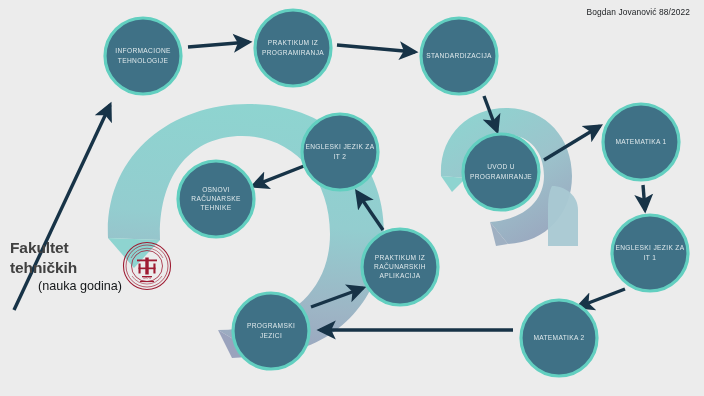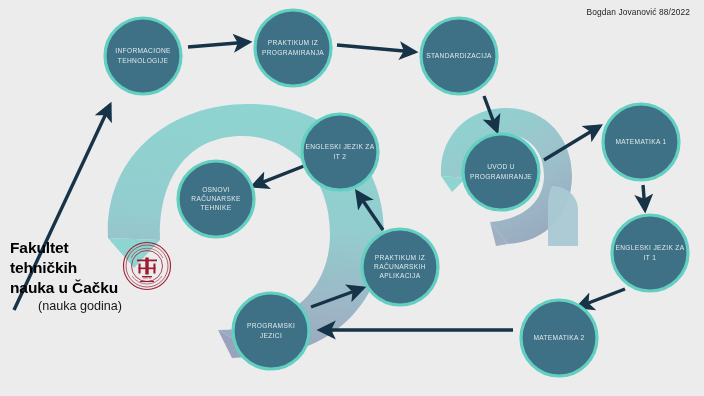--- a/index.html
+++ b/index.html
@@ -27,21 +27,21 @@
   #titleblock{
     position:absolute;
     left:10px; top:238px;
     width:270px;
   }
   .fac-title{
     font-family:"Liberation Sans", sans-serif;
     font-weight:bold;
     font-size:15.5px;
     line-height:20px;
-    color:#000000;
+    color:#404040;
     letter-spacing:-0.1px;
     width:128px;
   }
   .sub1{
     font-family:"Liberation Sans", sans-serif;
     font-size:12.6px;
     color:#15181a;
     margin-top:14px;
     line-height:17px;
   }
@@ -188,21 +188,20 @@
           <text class="node-label" x="501"><tspan x="501" y="167.4">UVOD U</tspan><tspan x="501" y="176.6">PROGRAMIRANJE</tspan></text>
         </g>
       </g>
   </svg>
 
   <div id="author">Bogdan Jovanović 88/2022</div>
 
   <div id="titleblock">
     <div class="fac-title">
       <div>Fakultet tehničkih</div>
-      <div>nauka u Čačku</div>
     </div>
     <div class="sub2">(nauka godina)</div>
   </div>
 
   <svg id="logo" viewBox="0 0 100 100">
     <circle cx="50" cy="50" r="47" fill="none" stroke="#9e1b32" stroke-width="2.2"></circle>
     <circle cx="50" cy="50" r="42" fill="none" stroke="#9e1b32" stroke-width="1.4"></circle>
     <circle cx="50" cy="50" r="31" fill="none" stroke="#9e1b32" stroke-width="1.6"></circle>
     <g fill="#9e1b32">
       <rect x="30" y="37" width="40" height="3.6"></rect>

